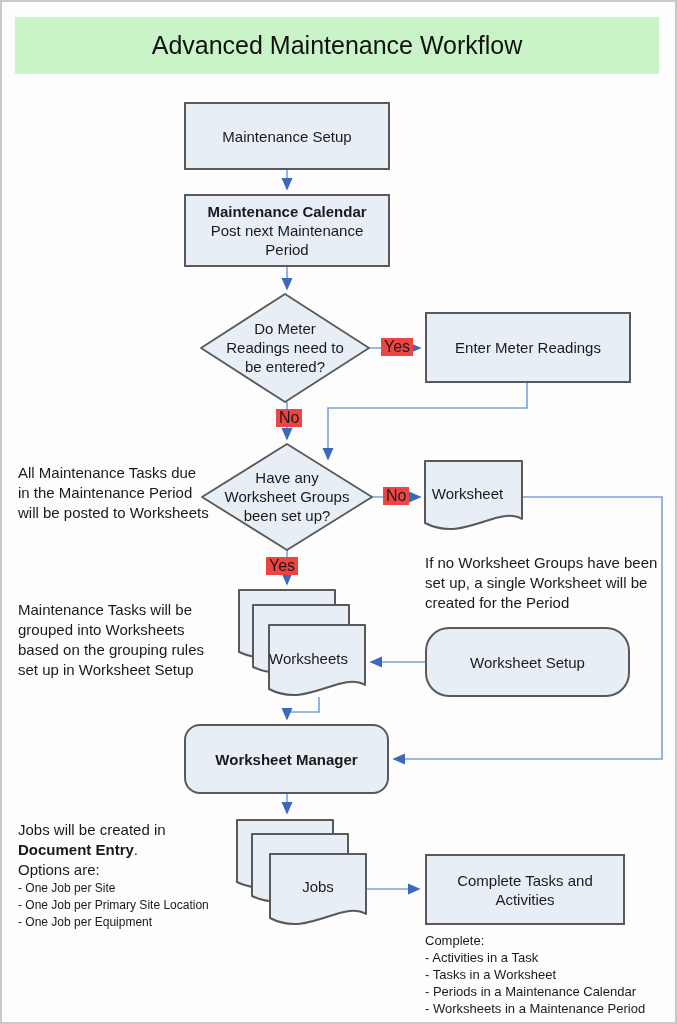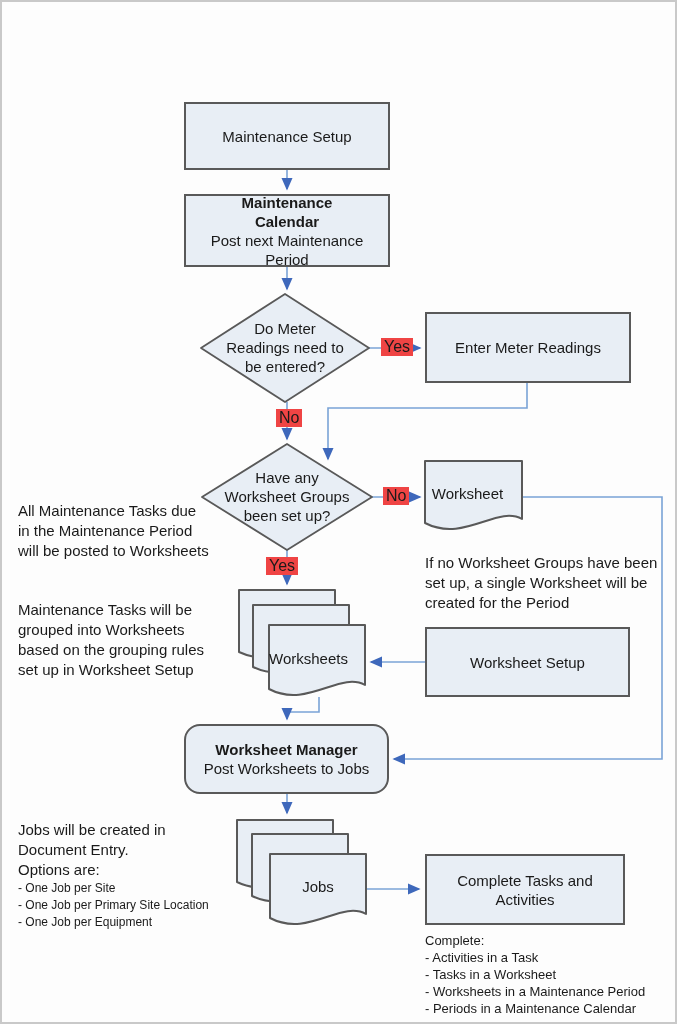--- a/index.html
+++ b/index.html
@@ -33,21 +33,21 @@
   }
   .box .bold{font-weight:bold;}
   .overlay-label{
     position:absolute;text-align:center;font-size:15px;line-height:19px;color:var(--text-dark);
   }
   .edge-label{
     position:absolute;background:#ef4444;font-size:16px;line-height:18px;
     padding:0 3px;color:var(--text-dark);
   }
   .note{position:absolute;font-size:15px;line-height:20px;color:var(--text-dark);}
-  .note .bold{font-weight:normal;}
+  .note .bold{font-weight:bold;}
   .note .small{font-size:12px;line-height:17px;}
   .note-small{position:absolute;font-size:13px;line-height:17px;color:var(--text-dark);}
 </style>
 </head>
 <body>
 
 <div class="canvas">
 
   <svg class="layer">
     <defs>
@@ -76,75 +76,77 @@
 
     <path class="shape-fill" d="M237,588 H333 V646 C309,633 276,669 237,650 Z"></path>
     <path class="shape-fill" d="M251,603 H347 V661 C323,648 290,684 251,665 Z"></path>
     <path class="shape-fill" d="M267,623 H363 V683 C338,669 305,707 267,687 Z"></path>
 
     <path class="shape-fill" d="M235,818 H331 V876 C307,863 274,899 235,880 Z"></path>
     <path class="shape-fill" d="M250,832 H346 V890 C322,877 289,913 250,894 Z"></path>
     <path class="shape-fill" d="M268,852 H364 V912 C339,898 306,936 268,916 Z"></path>
   </svg>
 
+  <div class="banner">
+    <span>Advanced Maintenance Workflow</span>
+  </div>
 
   <div class="box bold" style="left:182px;top:100px;width:206px;height:68px;">
     <span>Maintenance Setup</span>
   </div>
 
-  <div class="box" style="left:182px;top:192px;width:206px;height:73px;padding:0 24px;">
+  <div class="box" style="left:182px;top:192px;width:206px;height:73px;padding:0 14px;">
     <span class="bold">Maintenance Calendar</span>
     <span>Post next Maintenance Period</span>
   </div>
 
   <div class="box" style="left:423px;top:310px;width:206px;height:71px;">
     <span>Enter Meter Readings</span>
   </div>
 
-  <div class="box bold" style="left:423px;top:625px;width:205px;height:70px;">
+  <div class="box bold" style="left:423px;top:625px;width:205px;height:70px;border-radius:24px;">
     <span>Worksheet Setup</span>
   </div>
 
   <div class="box" style="left:182px;top:722px;width:205px;height:70px;border-radius:16px;">
     <span class="bold">Worksheet Manager</span>
-    <span>Post Worksheets to Jobs</span>
   </div>
 
   <div class="box bold" style="left:423px;top:852px;width:200px;height:71px;padding:4px 18px;">
     <span>Complete Tasks and Activities</span>
   </div>
 
   <div class="overlay-label" style="left:222px;top:317px;width:122px;">Do Meter Readings need to be entered?</div>
   <div class="overlay-label" style="left:219px;top:466px;width:132px;">Have any Worksheet Groups been set up?</div>
 
   <div class="overlay-label" style="left:423px;top:482px;width:85px;">Worksheet</div>
   <div class="overlay-label" style="left:267px;top:647px;width:76px;">Worksheets</div>
   <div class="overlay-label" style="left:268px;top:875px;width:96px;">Jobs</div>
 
   <div class="edge-label" style="left:379px;top:336px;">Yes</div>
   <div class="edge-label" style="left:274px;top:407px;">No</div>
   <div class="edge-label" style="left:381px;top:485px;">No</div>
   <div class="edge-label" style="left:264px;top:555px;">Yes</div>
 
-  <div class="note" style="left:16px;top:461px;width:192px;margin-top:38px;">All Maintenance Tasks due in the Maintenance Period will be posted to Worksheets</div>
+  <div class="note" style="left:16px;top:461px;width:192px;">All Maintenance Tasks due in the Maintenance Period will be posted to Worksheets</div>
 
   <div class="note" style="left:16px;top:598px;width:202px;">Maintenance Tasks will be grouped into Worksheets based on the grouping rules set up in Worksheet Setup</div>
 
   <div class="note" style="left:423px;top:551px;width:238px;">If no Worksheet Groups have been set up, a single Worksheet will be created for the Period</div>
 
   <div class="note" style="left:16px;top:818px;width:232px;">
     <div>Jobs will be created in</div>
     <div><span class="bold">Document Entry</span><span>.</span></div>
     <div>Options are:</div>
     <div class="small">- One Job per Site</div>
     <div class="small">- One Job per Primary Site Location</div>
     <div class="small">- One Job per Equipment</div>
   </div>
 
   <div class="note-small" style="left:423px;top:930px;width:248px;">
     <div>Complete:</div>
     <div>- Activities in a Task</div>
     <div>- Tasks in a Worksheet</div>
+    <div>- Periods in a Maintenance Calendar</div>
     <div>- Worksheets in a Maintenance Period</div>
-    <div>- Periods in a Maintenance Calendar</div>
   </div>
 
 </div>
 
 </body></html>

